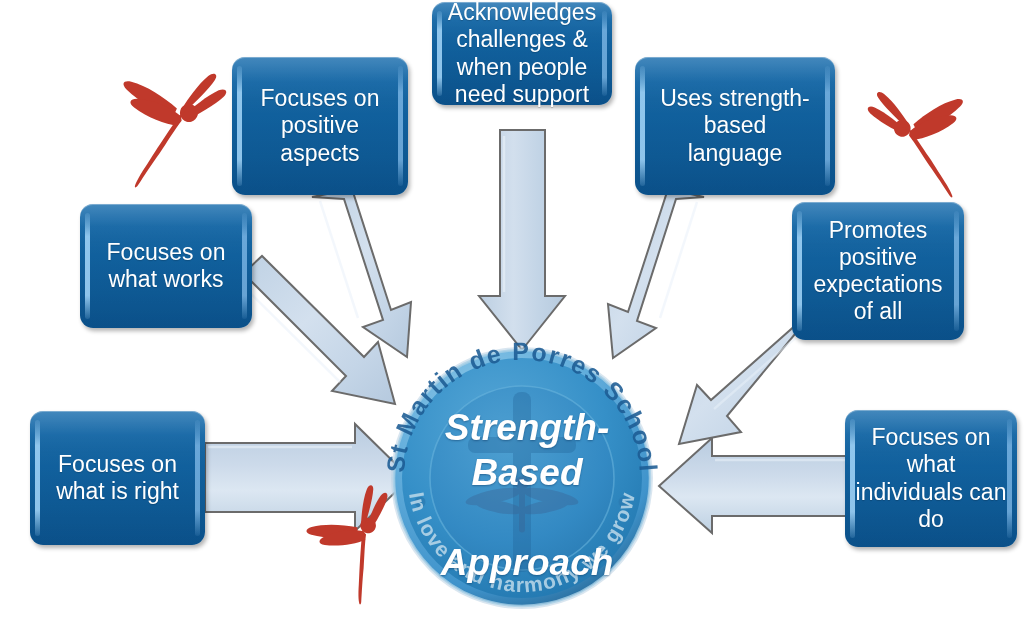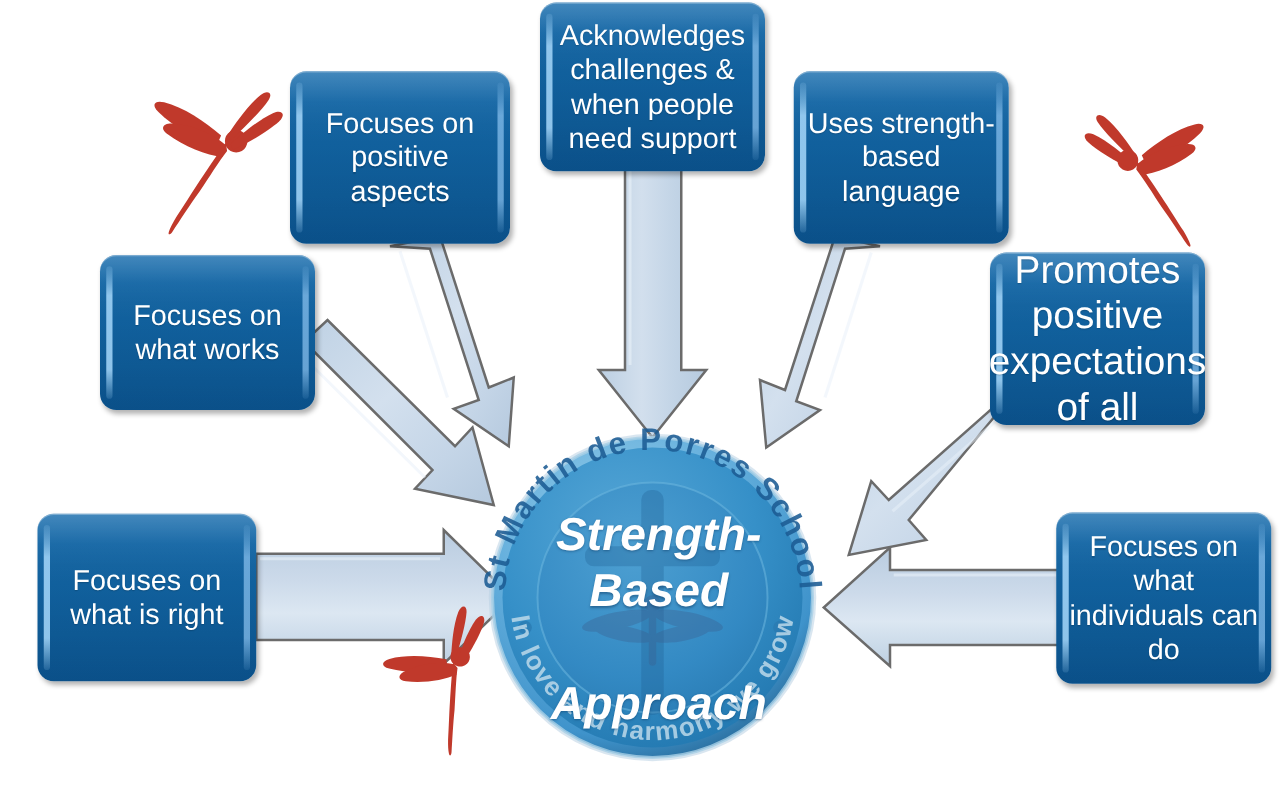--- a/index.html
+++ b/index.html
@@ -256,42 +256,42 @@
 what works</div>
       </div>
       <div class="node-box" style="left: 232px; top: 57px; width: 176px; height: 138px; background: linear-gradient(rgb(26, 110, 174) 0%, rgb(18, 98, 159) 30%, rgb(14, 91, 151) 72%, rgb(11, 84, 144) 100%); box-shadow: rgba(0, 0, 0, 0.3) 2px 3px 4px, rgba(255, 255, 255, 0.3) 0px 1px 0px inset;">
         <div class="inner"></div>
         <div class="edge-left"></div>
         <div class="edge-right"></div>
         <div class="label" style="font-size: 23px;">Focuses on
 positive
 aspects</div>
       </div>
-      <div class="node-box" style="left: 432px; top: 2px; width: 180px; height: 135px; background: linear-gradient(rgb(26, 110, 174) 0%, rgb(18, 98, 159) 30%, rgb(14, 91, 151) 72%, rgb(11, 84, 144) 100%); box-shadow: rgba(0, 0, 0, 0.3) 2px 3px 4px, rgba(255, 255, 255, 0.3) 0px 1px 0px inset;">
+      <div class="node-box" style="left: 432px; top: 2px; width: 180px; height: 103px; background: linear-gradient(rgb(26, 110, 174) 0%, rgb(18, 98, 159) 30%, rgb(14, 91, 151) 72%, rgb(11, 84, 144) 100%); box-shadow: rgba(0, 0, 0, 0.3) 2px 3px 4px, rgba(255, 255, 255, 0.3) 0px 1px 0px inset;">
         <div class="inner"></div>
         <div class="edge-left"></div>
         <div class="edge-right"></div>
         <div class="label" style="font-size: 23px;">Acknowledges
 challenges &amp;
 when people
 need support</div>
       </div>
-      <div class="node-box" style="left: 635px; top: 57px; width: 172px; height: 138px; background: linear-gradient(rgb(26, 110, 174) 0%, rgb(18, 98, 159) 30%, rgb(14, 91, 151) 72%, rgb(11, 84, 144) 100%); box-shadow: rgba(0, 0, 0, 0.3) 2px 3px 4px, rgba(255, 255, 255, 0.3) 0px 1px 0px inset;">
+      <div class="node-box" style="left: 635px; top: 57px; width: 200px; height: 138px; background: linear-gradient(rgb(26, 110, 174) 0%, rgb(18, 98, 159) 30%, rgb(14, 91, 151) 72%, rgb(11, 84, 144) 100%); box-shadow: rgba(0, 0, 0, 0.3) 2px 3px 4px, rgba(255, 255, 255, 0.3) 0px 1px 0px inset;">
         <div class="inner"></div>
         <div class="edge-left"></div>
         <div class="edge-right"></div>
         <div class="label" style="font-size: 23px;">Uses strength-
 based
 language</div>
       </div>
       <div class="node-box" style="left: 792px; top: 202px; width: 172px; height: 138px; background: linear-gradient(rgb(26, 110, 174) 0%, rgb(18, 98, 159) 30%, rgb(14, 91, 151) 72%, rgb(11, 84, 144) 100%); box-shadow: rgba(0, 0, 0, 0.3) 2px 3px 4px, rgba(255, 255, 255, 0.3) 0px 1px 0px inset;">
         <div class="inner"></div>
         <div class="edge-left"></div>
         <div class="edge-right"></div>
-        <div class="label" style="font-size: 31px;">Promotes
+        <div class="label" style="font-size: 23px;">Promotes
 positive
 expectations
 of all</div>
       </div>
       <div class="node-box" style="left: 845px; top: 410px; width: 172px; height: 137px; background: linear-gradient(rgb(26, 110, 174) 0%, rgb(18, 98, 159) 30%, rgb(14, 91, 151) 72%, rgb(11, 84, 144) 100%); box-shadow: rgba(0, 0, 0, 0.3) 2px 3px 4px, rgba(255, 255, 255, 0.3) 0px 1px 0px inset;">
         <div class="inner"></div>
         <div class="edge-left"></div>
         <div class="edge-right"></div>
         <div class="label" style="font-size: 23px;">Focuses on
 what

